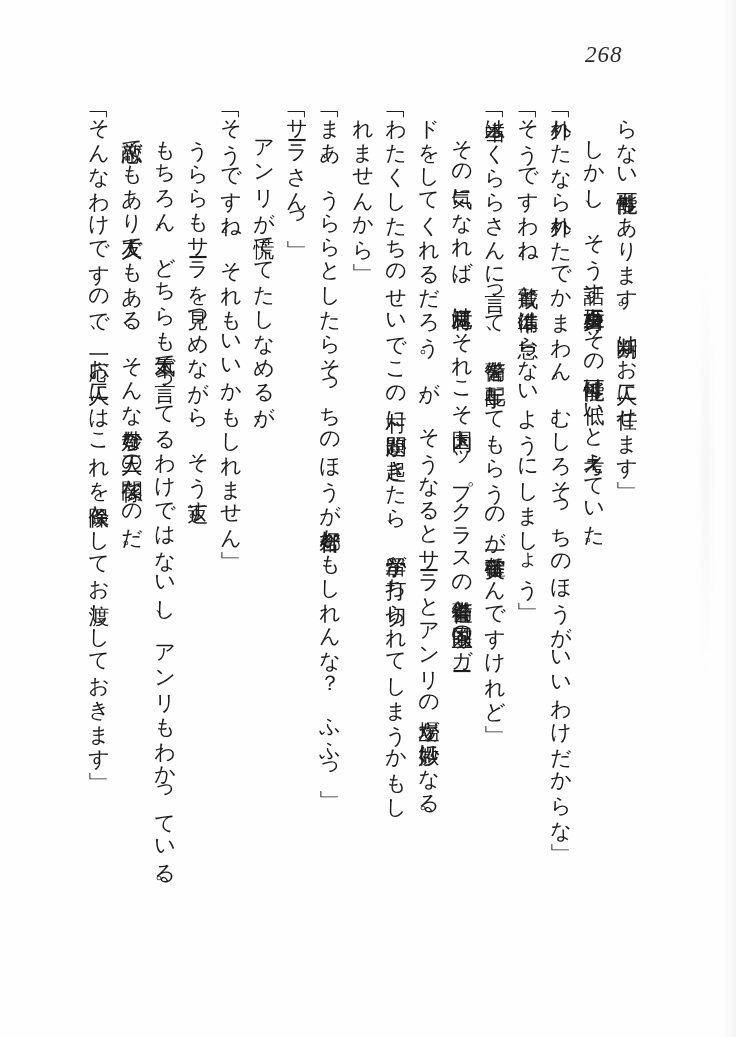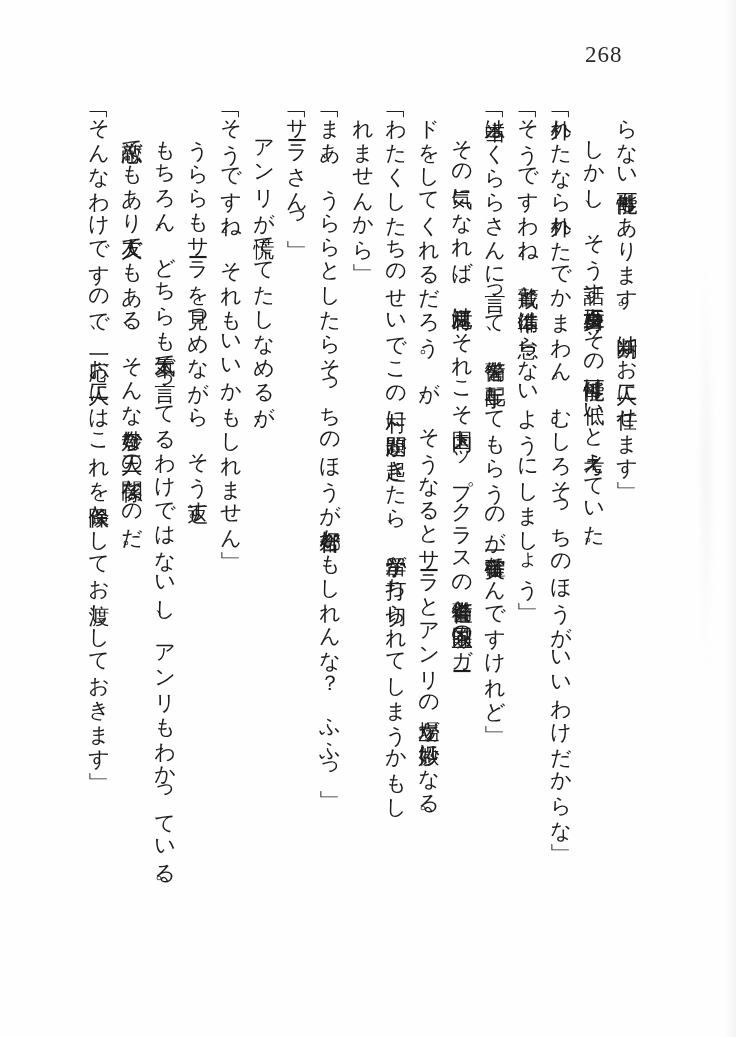--- a/index.html
+++ b/index.html
@@ -17,20 +17,21 @@
   .page {
     position: absolute;
     inset: 0;
     background: #fefefe;
   }
   .folio {
     position: absolute;
     top: 42px;
     left: 585px;
     font-size: 23px;
+    font-style: italic;
     letter-spacing: 1px;
     color: #2b2b2b;
   }
   .text-block {
     position: absolute;
     top: 104px;
     right: 93px;
     height: 816px;
     writing-mode: vertical-rl;
     text-orientation: mixed;

